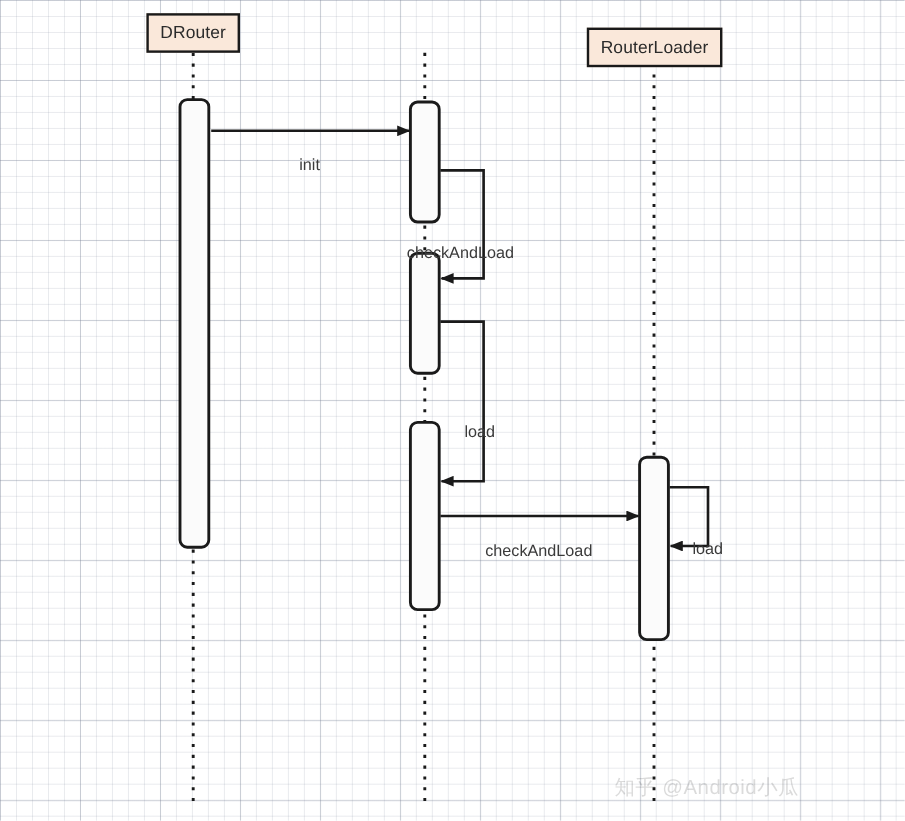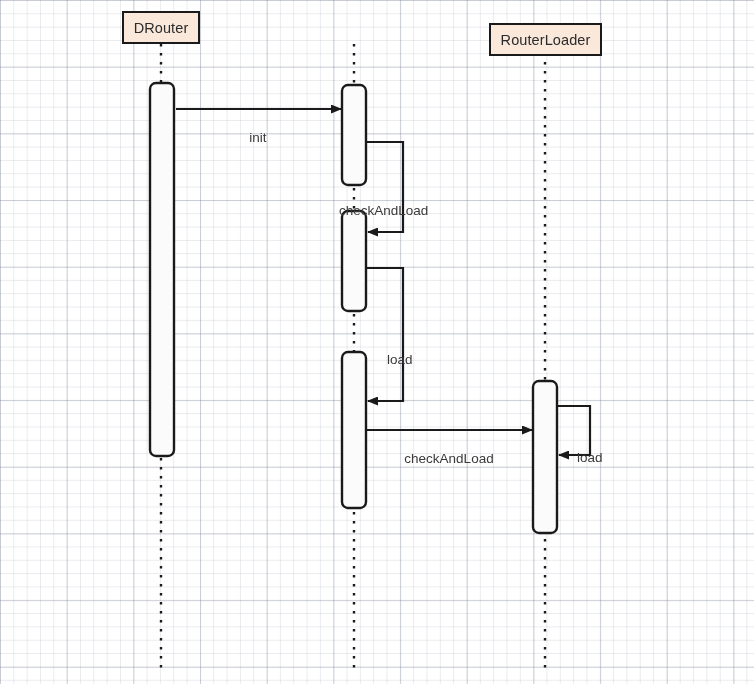--- a/index.html
+++ b/index.html
@@ -125,14 +125,15 @@
   <div class="msg-label center" style="left:258px; top:102px;">init</div>
 
   <div class="msg-label" style="left:339px; top:175px;text-align:right;">checkAndLoad</div>
 
   <div class="msg-label" style="left:387px; top:324px;">load</div>
 
   <div class="msg-label center" style="left:449px; top:423px;">checkAndLoad</div>
 
   <div class="msg-label" style="left:577px; top:422px;">load</div>
 
+  <div class="watermark" style="left:512px; top:645px;">知乎 @Android小瓜</div>
 
 </div>
 
 </body></html>

